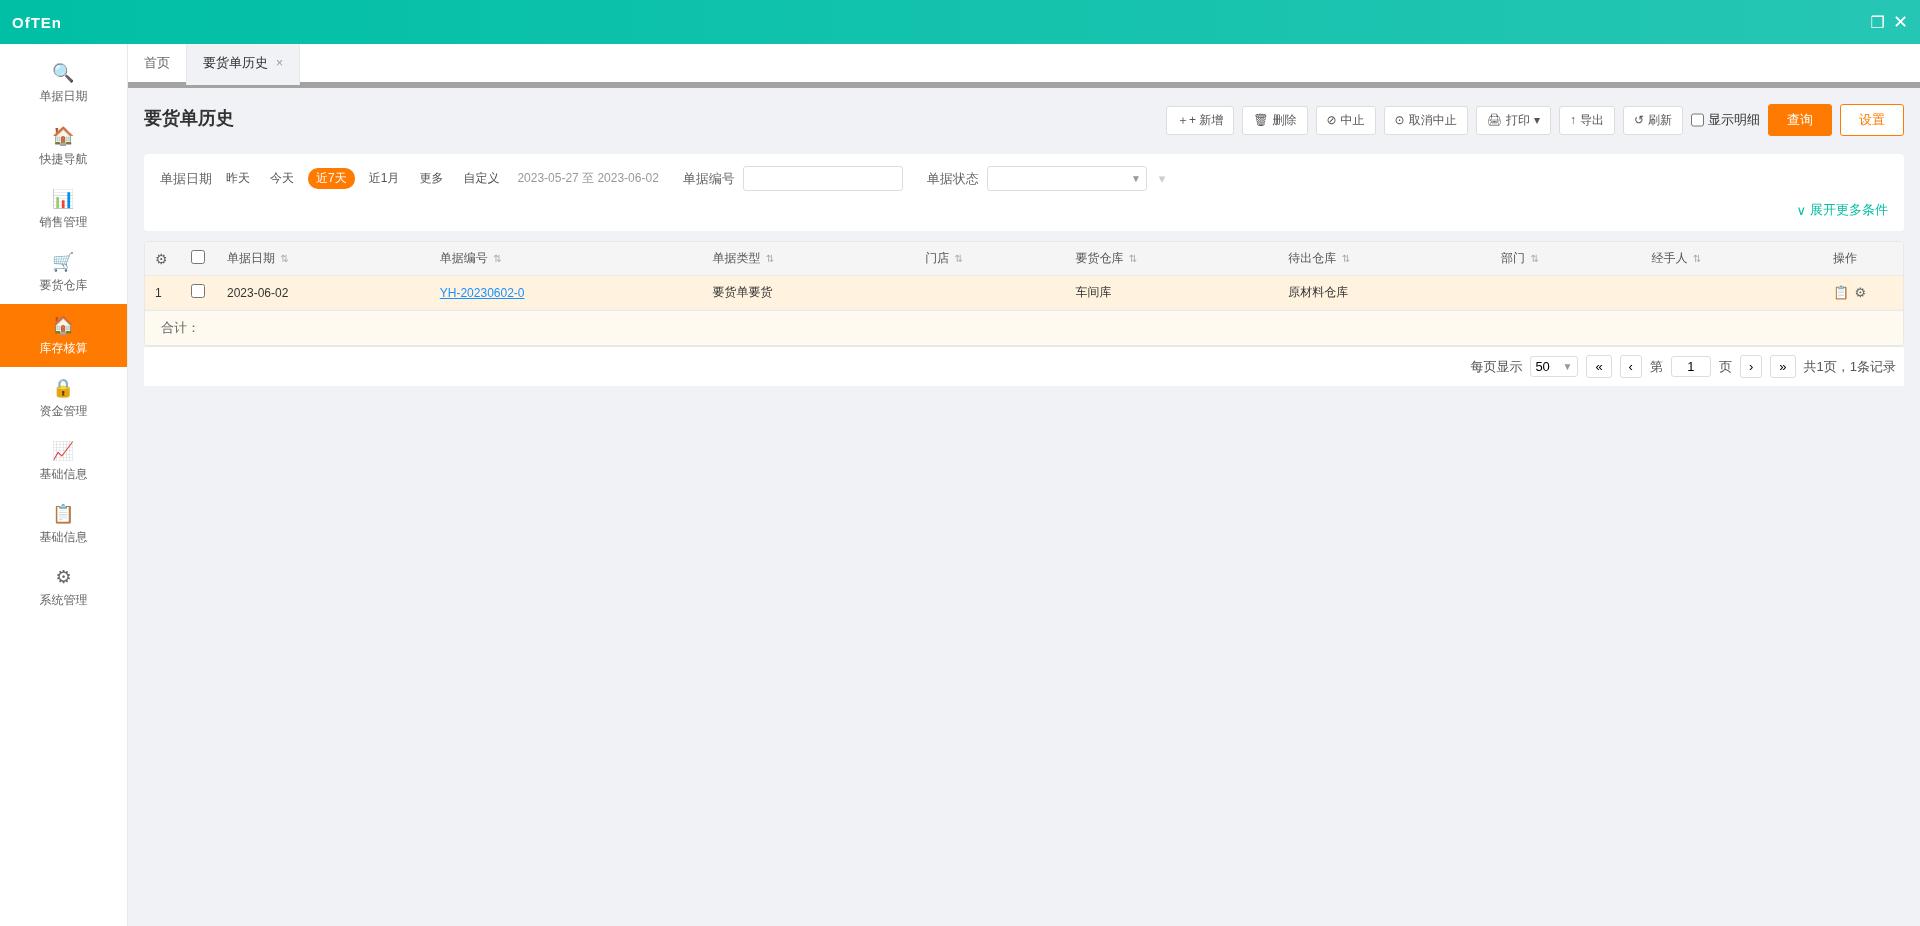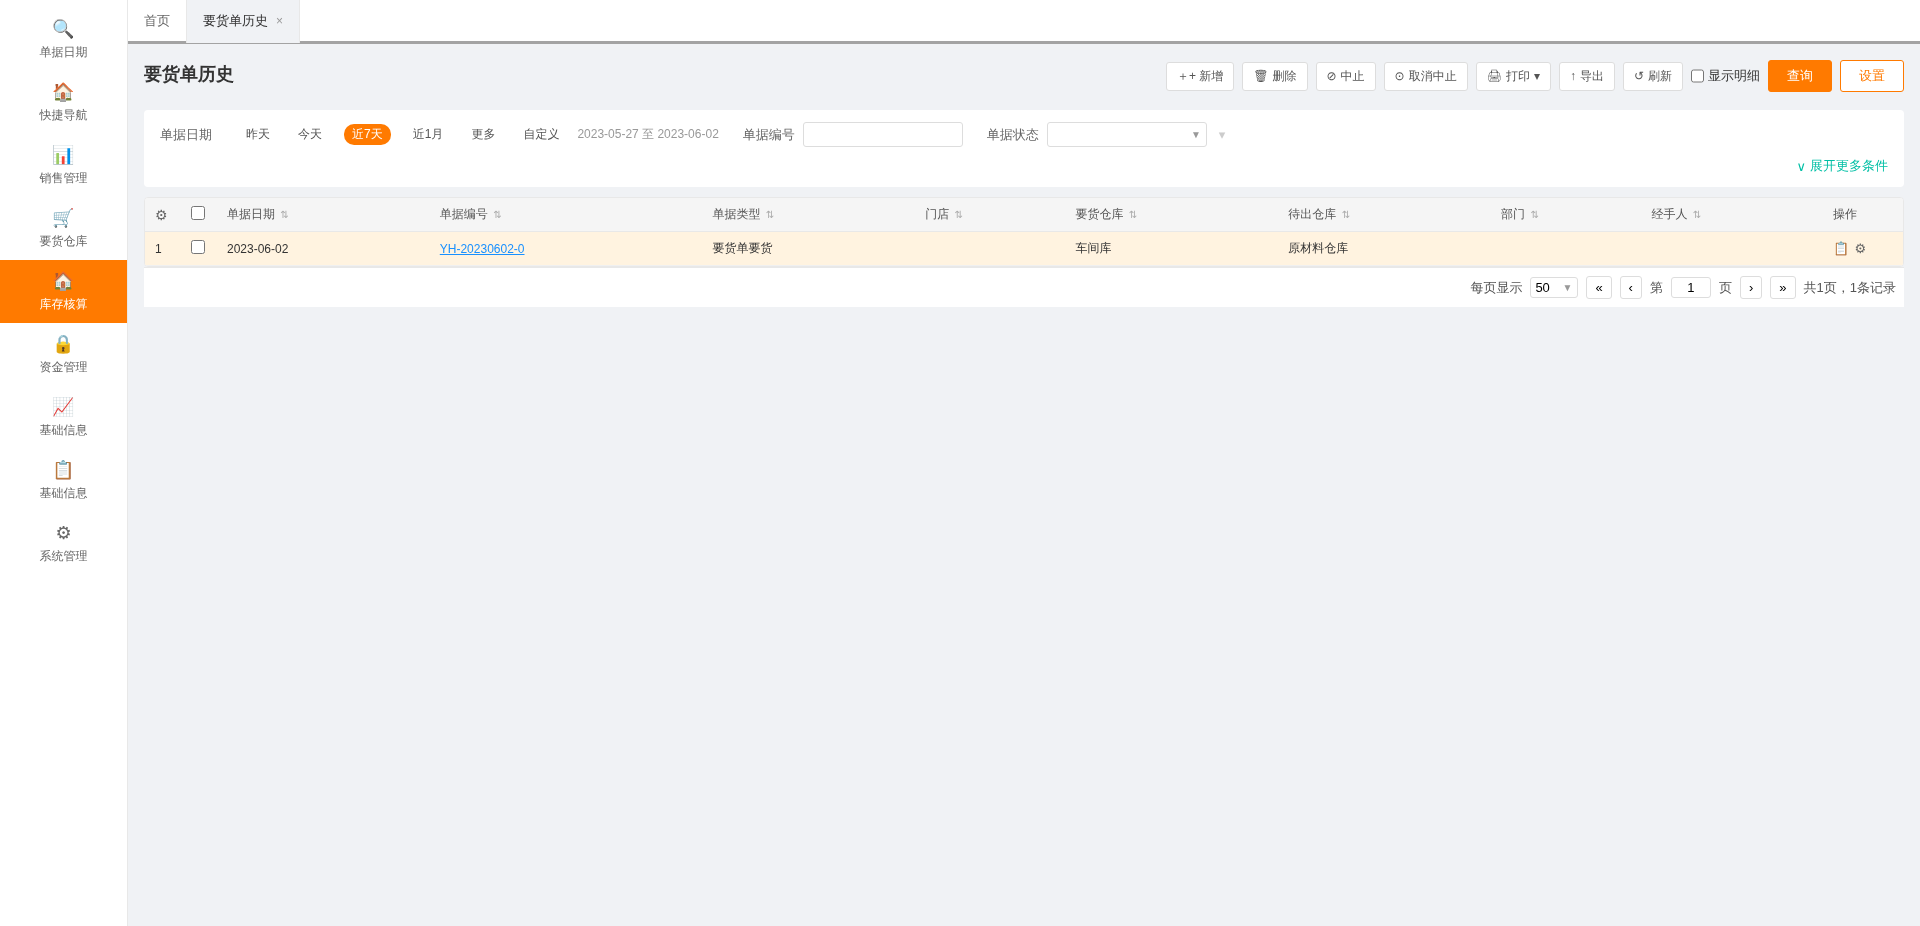--- a/index.html
+++ b/index.html
@@ -13,21 +13,21 @@
     
     .sidebar { width: 128px; background: #fff; border-right: 1px solid #e8e8e8; display: flex; flex-direction: column; padding: 8px 0; }
     .sidebar-item { display: flex; flex-direction: column; align-items: center; justify-content: center; padding: 10px 0; cursor: pointer; color: #666; font-size: 12px; gap: 4px; }
     .sidebar-item.active { background: #ff7a00; color: #fff; }
     .sidebar-item .icon { font-size: 18px; }
 
     
     .content { flex: 1; display: flex; flex-direction: column; overflow: hidden; background: #f0f2f5; }
 
     
-    .tab-bar { height: 44px; background: #fff; display: flex; align-items: center; padding: 0 0 0 0; border-bottom: 3px solid #a3a3a3; }
+    .tab-bar { height: 44px; background: #fff; display: flex; align-items: center; padding: 0 0 0 0; border-bottom: 6px solid #a3a3a3; }
     .tab-item { height: 44px; display: flex; align-items: center; padding: 0 16px; cursor: pointer; color: #666; font-size: 13px; border-right: 1px solid #e8e8e8; }
     .tab-item.active { background: #f0f2f5; color: #333; }
     .tab-close { margin-left: 8px; color: #999; font-size: 12px; cursor: pointer; }
 
     
     .page-content { flex: 1; overflow: auto; padding: 16px; }
 
     
     .page-title { font-size: 18px; font-weight: bold; color: #333; margin-bottom: 12px; }
 
@@ -35,21 +35,21 @@
     .toolbar { display: flex; align-items: center; justify-content: flex-end; gap: 8px; margin-bottom: 8px; flex-wrap: wrap; }
     .btn { display: inline-flex; align-items: center; gap: 4px; padding: 5px 10px; border-radius: 3px; cursor: pointer; font-size: 12px; border: 1px solid #ddd; background: #fff; color: #555; }
     .btn-primary { background: #ff7a00; border-color: #ff7a00; color: #fff; font-size: 13px; padding: 6px 18px; }
     .btn-setting { background: #fff; border: 1px solid #ff7a00; color: #ff7a00; font-size: 13px; padding: 6px 18px; }
 
     
     .search-panel { background: #fff; border-radius: 4px; padding: 12px 16px; margin-bottom: 10px; }
     .search-row { display: flex; align-items: center; gap: 24px; flex-wrap: wrap; }
     .search-field { display: flex; align-items: center; gap: 8px; }
     .search-label { color: #666; font-size: 13px; white-space: nowrap; }
-    .date-btns { display: flex; gap: 16px; align-items: center; margin-left: 20px; }
+    .date-btns { display: flex; gap: 8px; align-items: center; }
     .date-btn { padding: 2px 6px; cursor: pointer; font-size: 12px; color: #555; border-radius: 2px; border: none; background: transparent; }
     .date-btn.active { background: #ff7a00; color: #fff; border-radius: 10px; padding: 2px 8px; }
     .date-range { font-size: 12px; color: #999; margin-left: 4px; }
     .search-input { border: 1px solid #ddd; border-radius: 3px; padding: 4px 8px; font-size: 13px; width: 160px; outline: none; }
     .search-select { border: 1px solid #ddd; border-radius: 3px; padding: 4px 8px; font-size: 13px; width: 160px; outline: none; background: #fff; }
     .expand-btn { display: flex; align-items: center; gap: 4px; color: #00bfa5; cursor: pointer; font-size: 13px; margin-left: auto; }
 
     
     .table-wrap { background: #fff; border-radius: 4px; overflow: hidden; border: 1px solid #e8e8e8; }
     table { width: 100%; border-collapse: collapse; }
@@ -79,20 +79,26 @@
 
     .select-wrapper { position: relative; display: inline-flex; align-items: center; }
     .select-wrapper::after { content: '▼'; font-size: 10px; color: #999; position: absolute; right: 6px; pointer-events: none; }
     .select-wrapper select { appearance: none; padding-right: 20px; }
   </style>
 </head>
 <body>
 
 <div class="app-wrapper">
 
+  <div class="top-bar">
+    <span class="top-logo">OfTEn</span>
+    <div class="top-spacer"></div>
+    <span class="top-restore">❐</span>
+    <span class="top-close">✕</span>
+  </div>
 
   <div class="main-area">
 
     <div class="sidebar">
       <div class="sidebar-item">
         <span class="icon">🔍</span>
         <span>单据日期</span>
       </div>
       <div class="sidebar-item">
         <span class="icon">🏠</span>
@@ -284,20 +290,23 @@
       <td></td>
       <td></td>
       <td>
         <span class="col-settings-icon">📋</span>
         <span class="col-settings-icon">⚙</span>
       </td>
     </tr>
               </tbody>
           </table>
 
+          <div class="table-footer">
+            <span>合计：</span>
+          </div>
         </div>
 
         <div class="pagination-bar" style="background:#fff; margin-top:0;">
           <span>每页显示</span>
           <div class="select-wrapper">
             <select class="page-select">
               <option>10</option>
               <option>20</option>
               <option selected="">50</option>
               <option>100</option>

